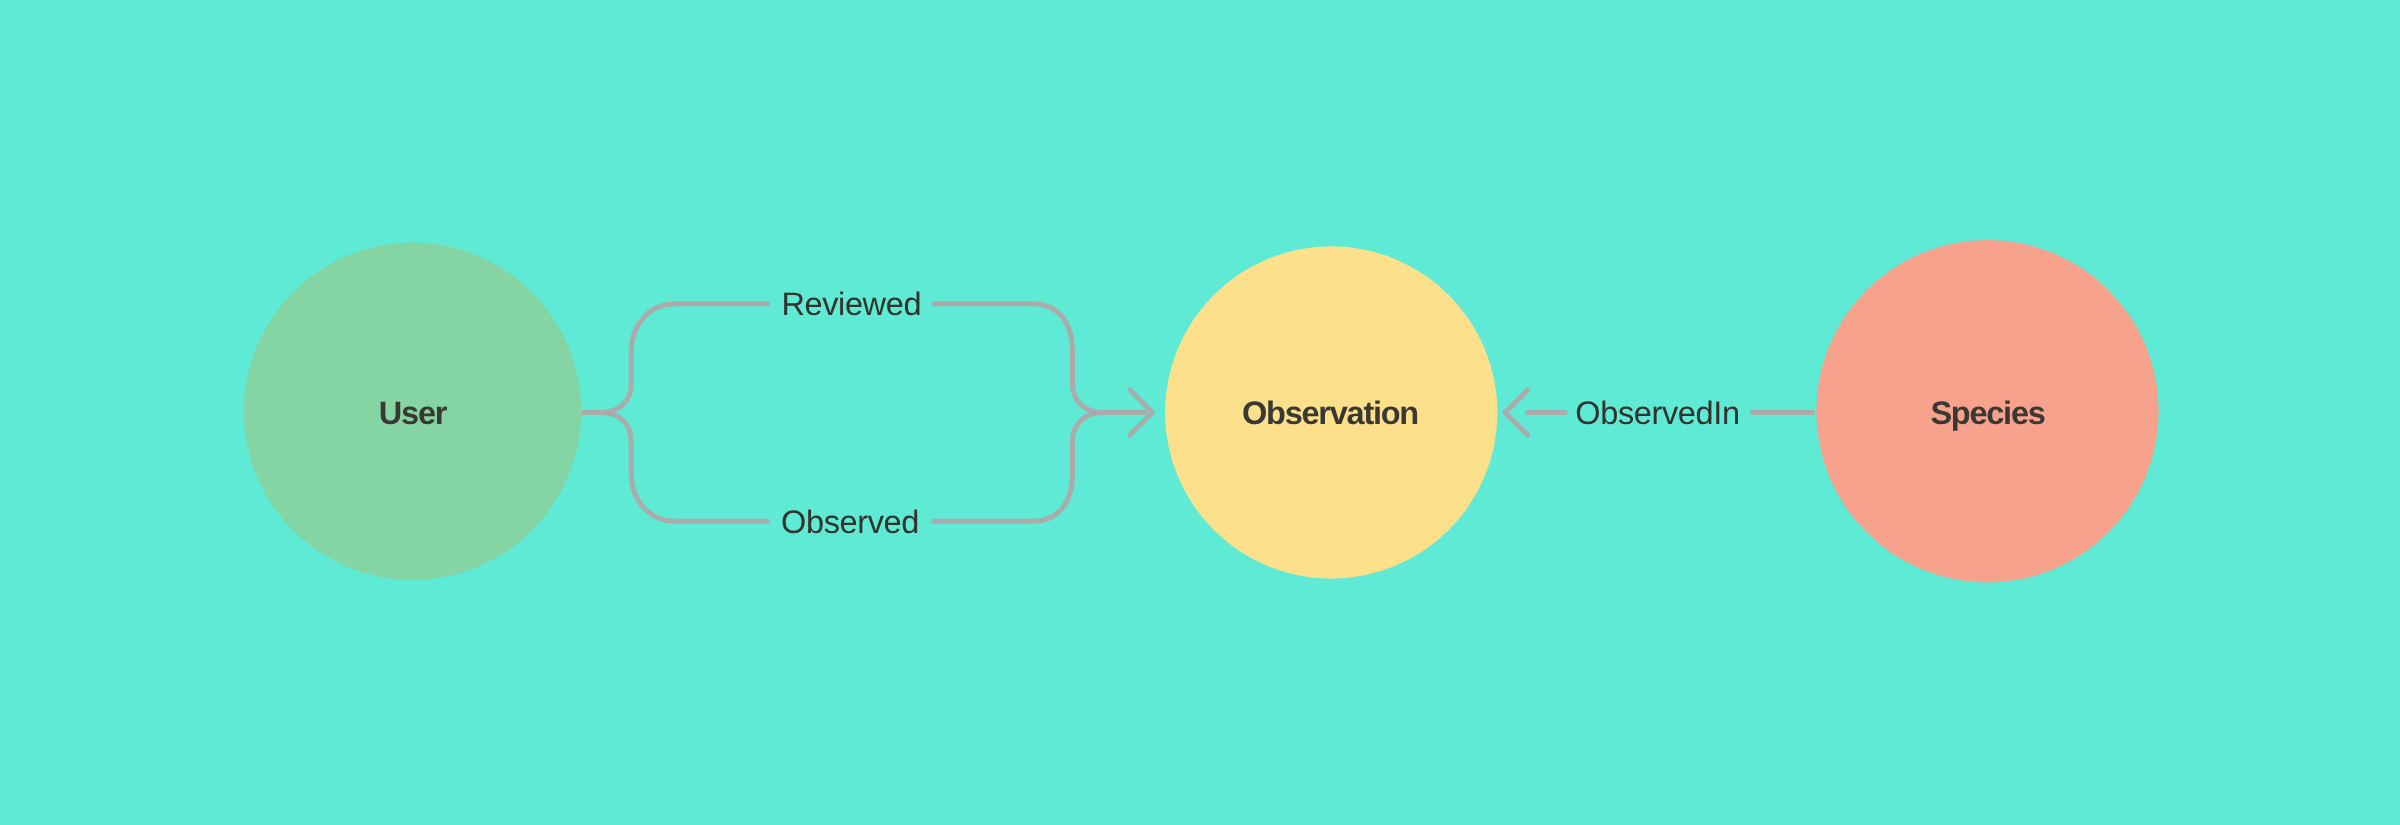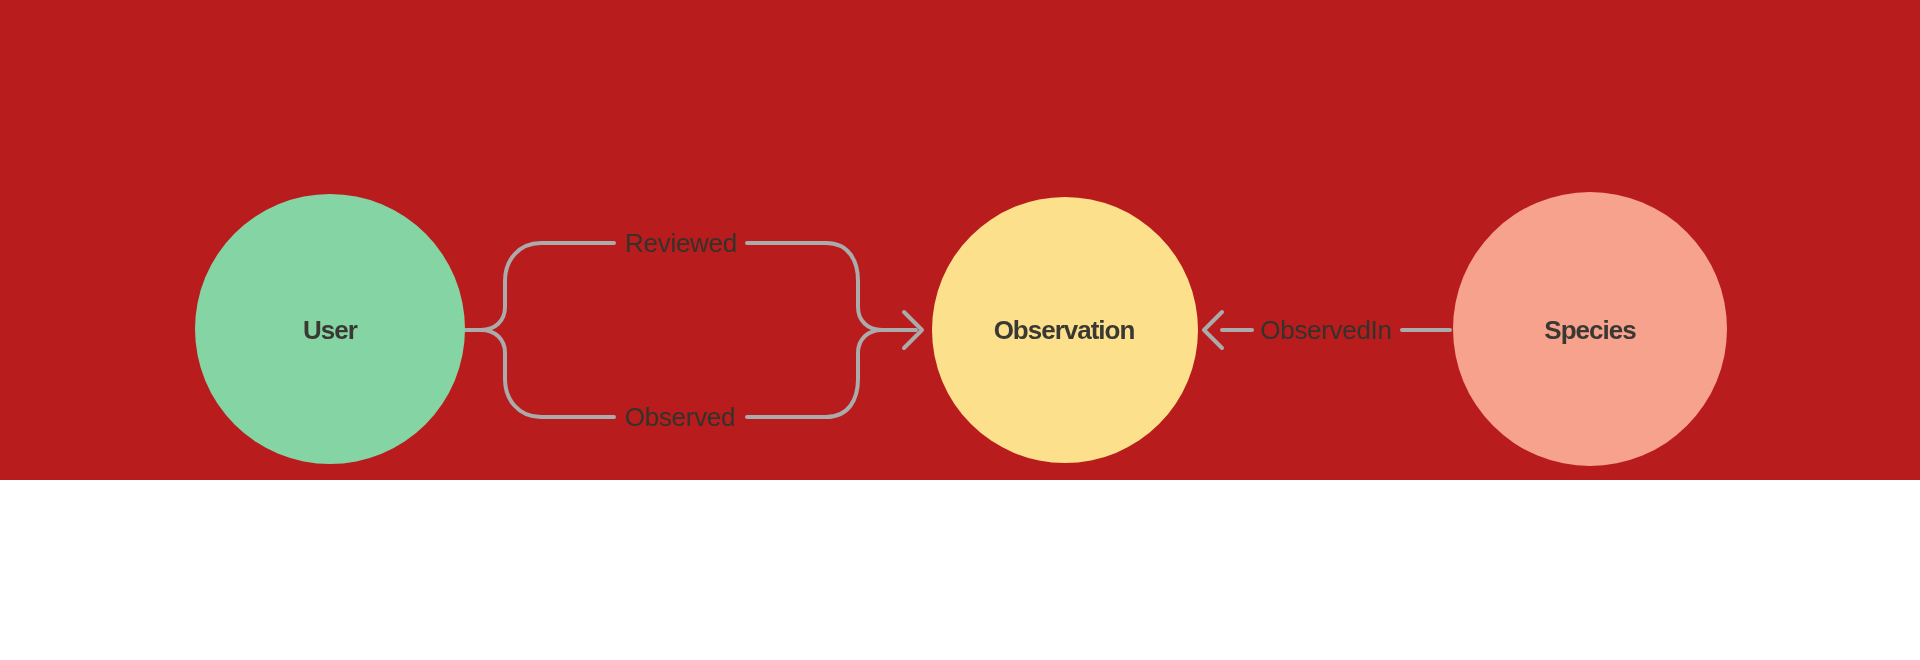--- a/index.html
+++ b/index.html
@@ -3,22 +3,22 @@
 <meta charset="utf-8">
 <style>
   html, body {
     margin: 0;
     padding: 0;
     background: #ffffff;
   }
   .canvas {
     position: relative;
     width: 1920px;
-    height: 480px;
-    background: #b91c1c;
+    height: 660px;
+    background: #5eead4;
     overflow: hidden;
     font-family: "Liberation Sans", sans-serif;
   }
   svg text {
     text-anchor: middle;
   }
   .edge-label {
     font-family: "Liberation Sans", sans-serif;
     font-size: 26px;
     font-weight: 400;

